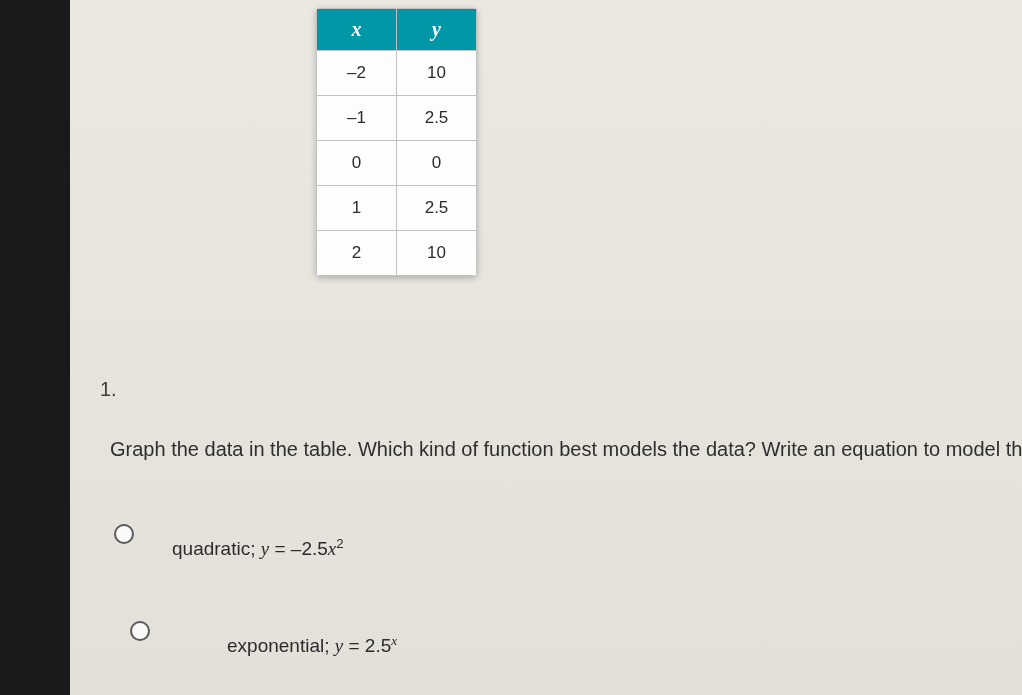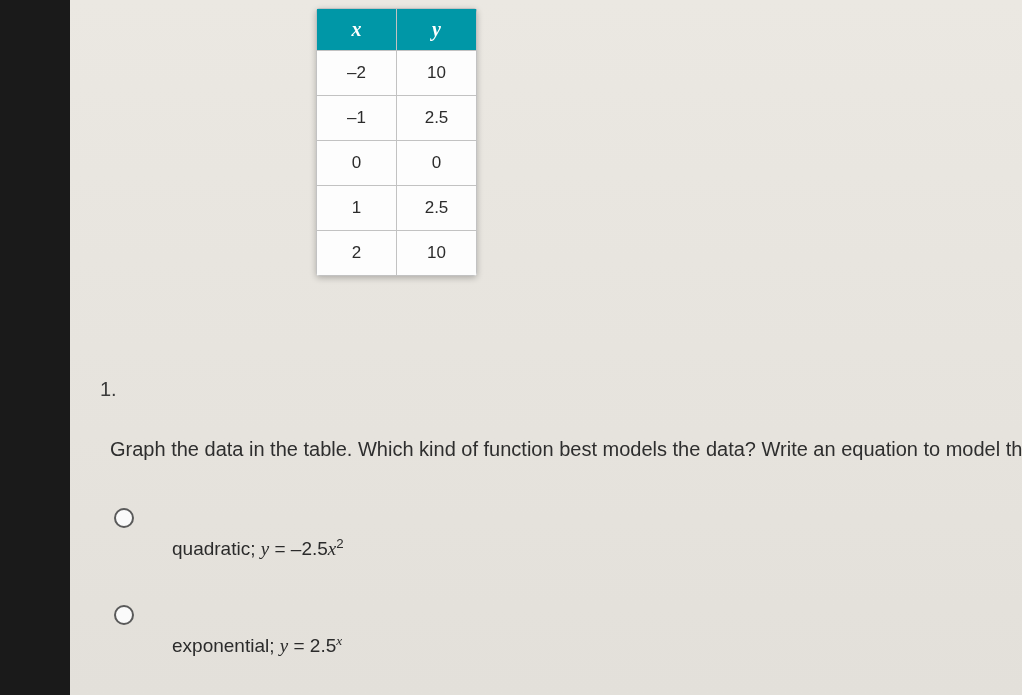--- a/index.html
+++ b/index.html
@@ -69,40 +69,40 @@
     top: 435px;
     right: 0;
     font-size: 20px;
     color: #2e2e2e;
     line-height: 1.4;
     white-space: nowrap;
   }
   .option {
     position: absolute;
     display: flex;
-    align-items: flex-start;
+    align-items: center;
   }
   .option .radio {
     width: 20px; height: 20px;
     border: 2px solid #5a5a5a;
     border-radius: 50%;
     background: #fafafa;
     flex-shrink: 0;
     cursor: pointer;
   }
   .option .label {
     font-size: 19px;
     color: #2b2b2b;
     font-family: Arial, sans-serif;
     margin-left: 38px;
     margin-top: 28px;
     white-space: nowrap;
   }
   .opt1 { left: 44px; top: 508px; }
-  .opt2 { left: 44px; top: 605px; }
+  .opt2 { left: 60px; top: 605px; gap: 39px; }
   sup { font-size: 0.7em; }
   .mathvar { font-style: italic; font-family: "Times New Roman", serif; }
 </style>
 </head>
 <body>
 
 <div class="left-bar"></div>
 
 <div class="content">
 

